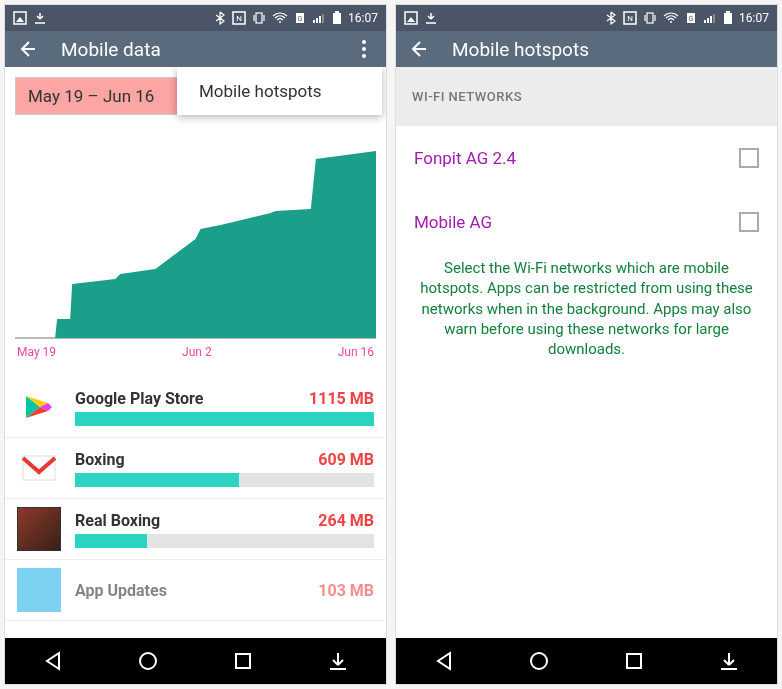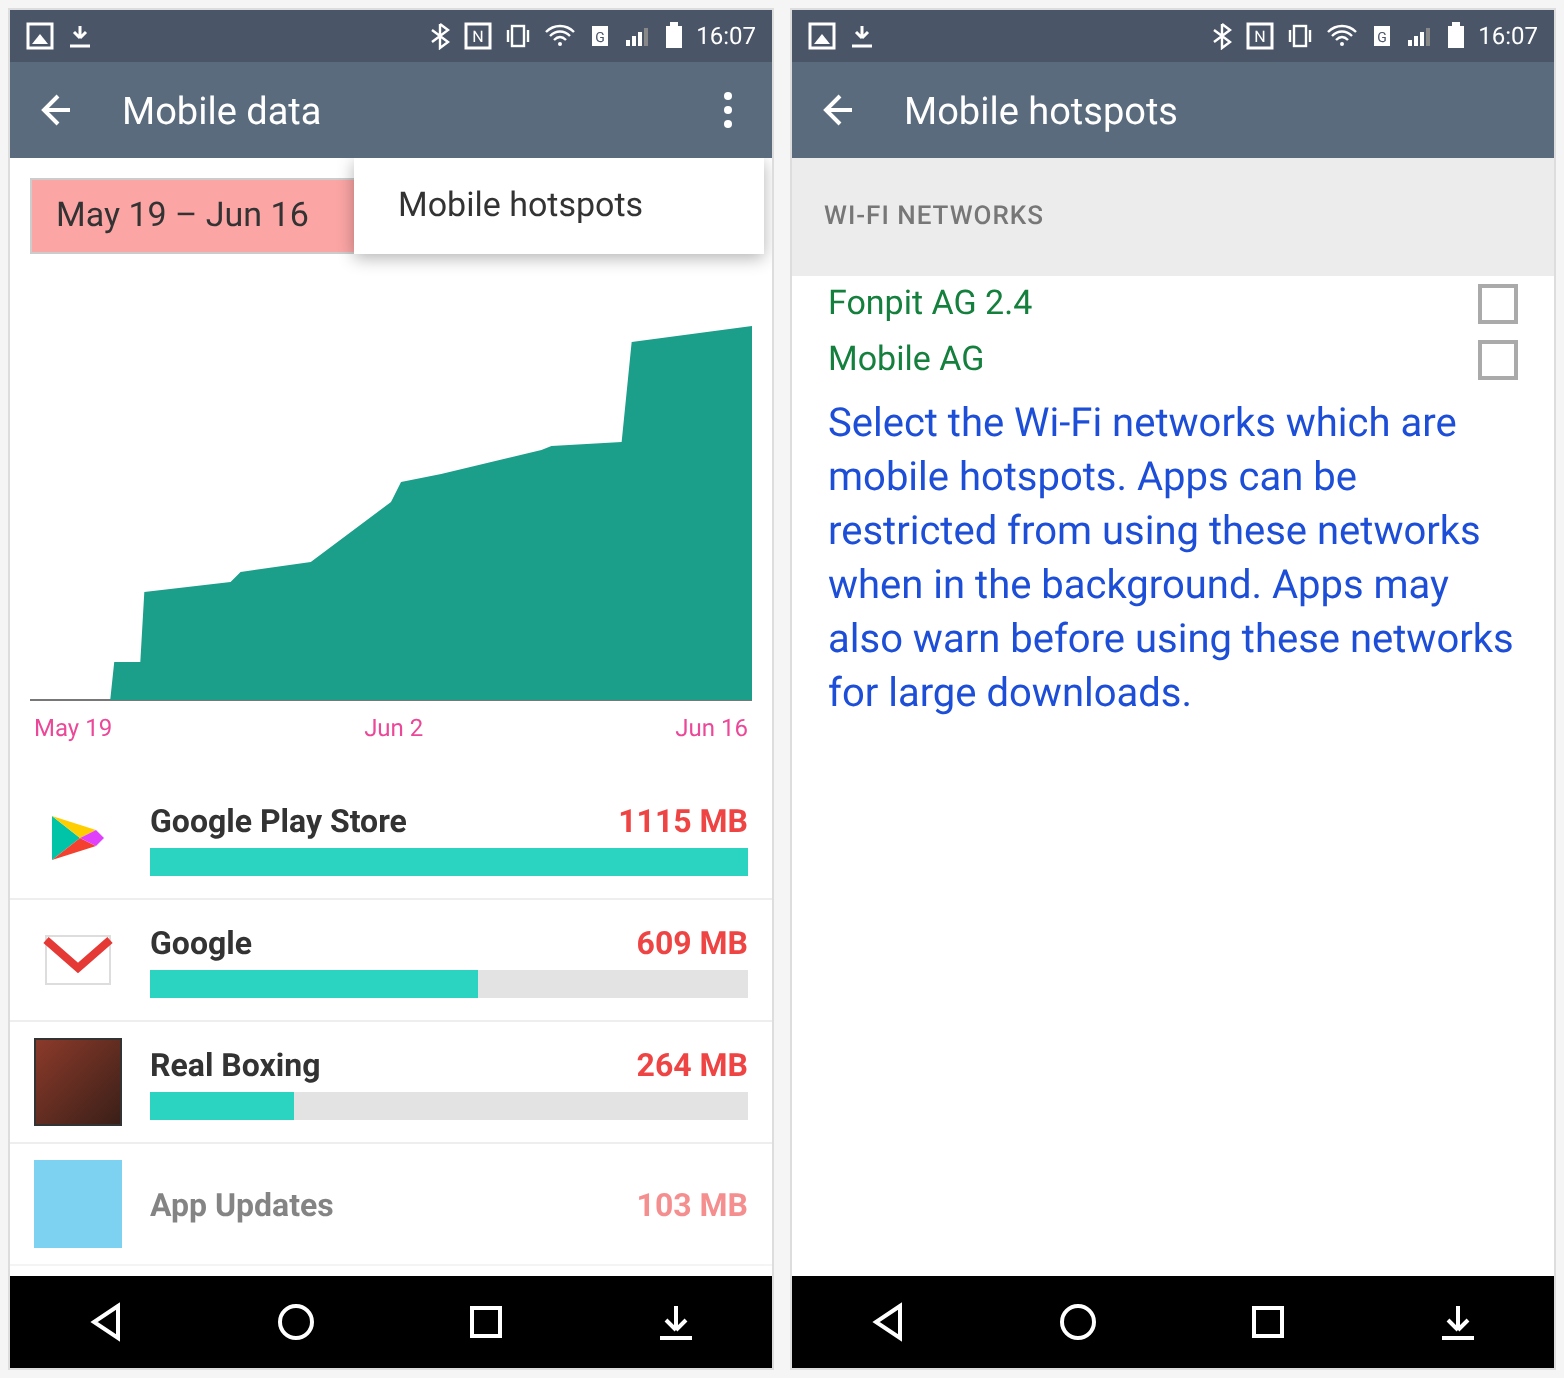--- a/index.html
+++ b/index.html
@@ -32,21 +32,21 @@
     color: #fff;
     font-size: 12px;
   }
   .status-left, .status-right {
     display: flex;
     align-items: center;
     gap: 6px;
   }
   .status-icon { display: inline-flex; }
   .app-bar {
-    height: 48px;
+    height: 36px;
     background: #5a6b7d;
     display: flex;
     align-items: center;
     padding: 0 10px;
     color: #fff;
     font-size: 19px;
     gap: 24px;
     position: relative;
   }
   .app-bar .title { flex: 1; }
@@ -140,34 +140,35 @@
     color: #777;
     font-size: 13px;
     font-weight: 500;
     padding: 22px 16px;
     letter-spacing: 0.5px;
   }
   .net-row {
     display: flex;
     align-items: center;
     justify-content: space-between;
-    padding: 4px 18px;
+    padding: 22px 18px;
     font-size: 17px;
-    color: #15803d;
+    color: #a21caf;
   }
   .checkbox {
     width: 20px; height: 20px;
     border: 2px solid #aaa;
     background: #fff;
   }
   .help-text {
     padding: 4px 18px 22px;
-    font-size: 20px;
-    color: #1d4ed8;
+    font-size: 15px;
+    color: #15803d;
     line-height: 1.35;
+    text-align: center;
   }
   .icon-play { width:44px;height:44px;background:#fff;display:flex;align-items:center;justify-content:center;position:relative; }
   .icon-gmail{width:44px;height:44px;background:#fff;display:flex;align-items:center;justify-content:center;}
   .icon-realboxing{width:44px;height:44px;background:linear-gradient(135deg,#8b3a2a,#3a1f18);border:1px solid #333;}
   .icon-updates{width:44px;height:44px;background:#29b5e8;}
 </style>
 </head>
 <body>
 
 <div class="phone">
@@ -293,21 +294,21 @@
       </div>
       <div class="app-row">
         <span class="app-icon icon-gmail">
             <svg width="36" height="28">
               <rect x="2" y="2" width="32" height="24" fill="#fff" stroke="#ddd"></rect>
               <polyline points="2,4 18,18 34,4" fill="none" stroke="#e53935" stroke-width="4"></polyline>
             </svg>
           </span>
         <div class="app-info">
           <div class="app-head">
-              <span>Google</span>
+              <span>Boxing</span>
               <span class="usage">609 MB</span>
             </div>
           <div class="bar-bg">
               <div class="bar-fill" style="width:55%"></div>
             </div>
         </div>
       </div>
       <div class="app-row">
         <span class="app-icon icon-realboxing"></span>
         <div class="app-info">

